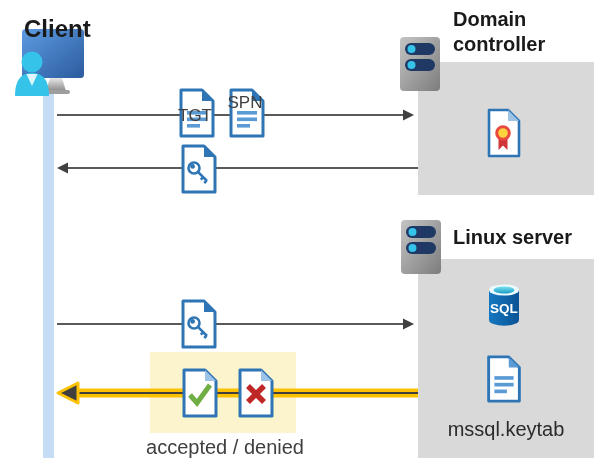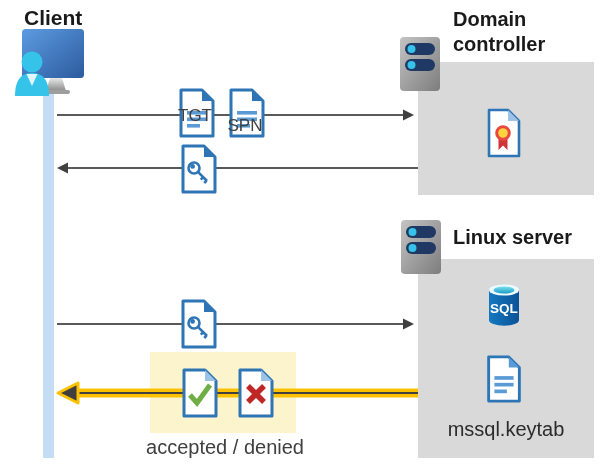--- a/index.html
+++ b/index.html
@@ -2,31 +2,31 @@
 <html><head>
 <meta charset="utf-8">
 <style>
   html,body{margin:0;padding:0;background:#ffffff;}
   .canvas{
     position:relative;width:600px;height:468px;background:#ffffff;overflow:hidden;
     font-family:"Liberation Sans", sans-serif;
   }
   .abs{position:absolute;}
   .title{font-weight:bold;color:#1a1a1a;font-size:20px;line-height:25px;}
-  .client-title{left:24px;top:5px;font-size:21px;}
+  .client-title{left:24px;top:16px;font-size:24px;}
   .dc-title{left:453px;top:7px;width:145px;}
   .linux-title{left:453px;top:225px;width:145px;}
   .graybox{background:#d9d9d9;}
   .dc-box{left:418px;top:62px;width:176px;height:133px;}
   .linux-box{left:418px;top:259px;width:176px;height:199px;}
   .lifeline{left:43px;top:90px;width:11px;height:368px;background:#c5dcf5;}
   .highlight-box{left:150px;top:352px;width:146px;height:81px;background:#fbf4cd;}
   .msg-label{font-size:17px;color:#404040;text-align:center;width:40px;margin-top:48px;}
   .tgt-label{left:175px;top:58px;}
-  .spn-label{left:225px;top:68px;}
+  .spn-label{left:225px;top:45px;}
   .result-label{left:138px;top:436px;width:174px;text-align:center;font-size:20px;color:#404040;}
   .keytab-label{left:418px;top:418px;width:176px;text-align:center;font-size:20px;color:#2b2b2b;}
   svg{display:block;}
 </style>
 </head>
 <body>
 
 <div class="canvas">
 
   <svg width="0" height="0" aria-hidden="true">

